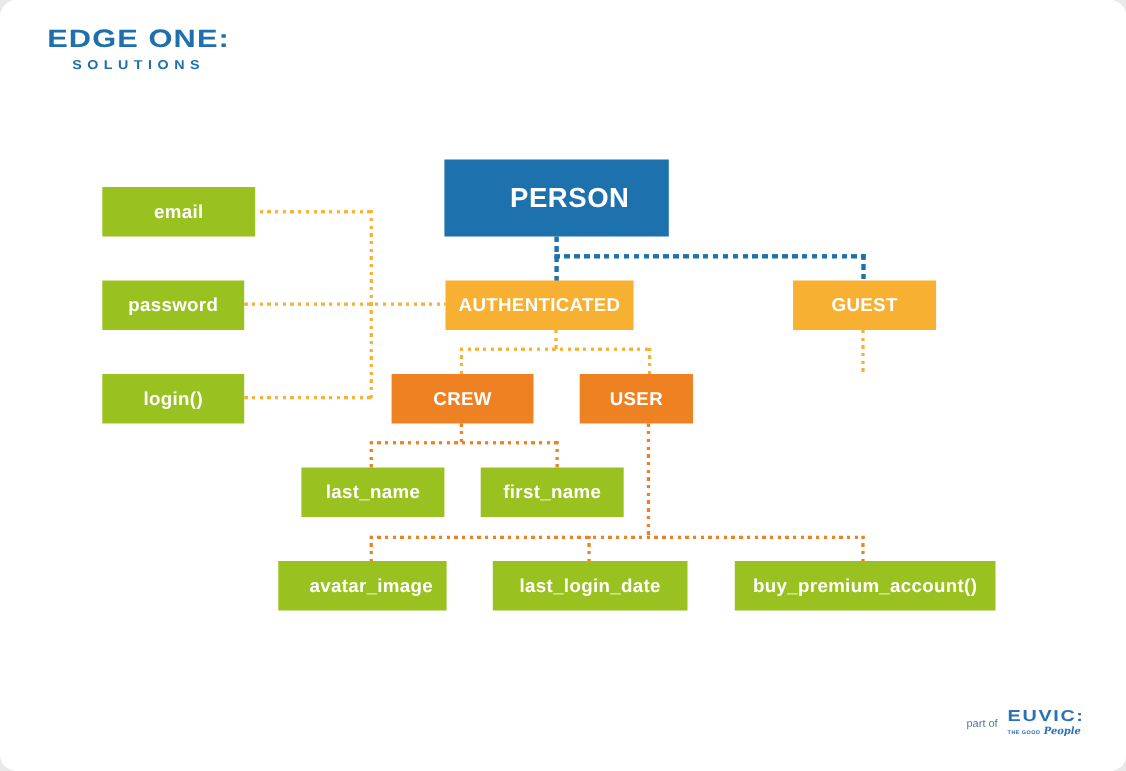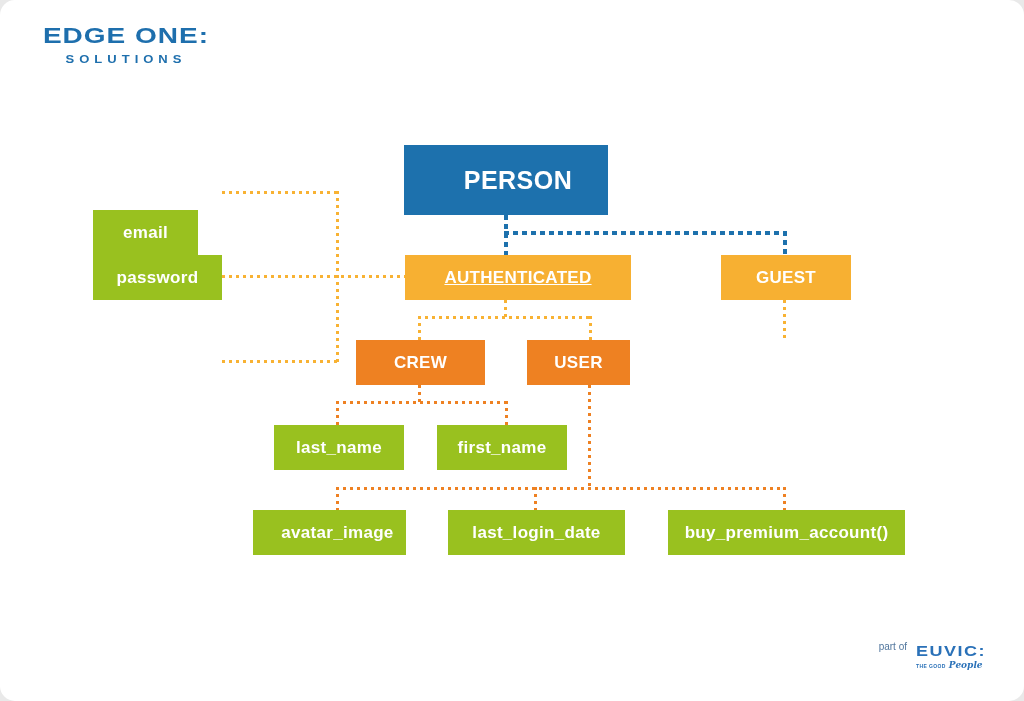--- a/index.html
+++ b/index.html
@@ -31,21 +31,21 @@
   .lorange{ --c:#ee8122; }
 
   
   .logo { position:absolute; left:40px; top:22px; width:172px; text-align:center; color:#1e6fad; }
   .logo-line1 { display:block; font-size:28px; font-weight:800; letter-spacing:1px;
                 transform:scaleY(.82); transform-origin:top center; }
   .logo-line2 { display:block; font-size:13px; font-weight:700; letter-spacing:5px; margin-top:-2px;
                 transform:scaleY(.9); transform-origin:top center; }
 
   
-  .footer { position:absolute; right:38px; top:641px; display:flex; align-items:flex-start; gap:9px; }
+  .footer { position:absolute; right:38px; top:641px; display:flex; align-items:flex-end; gap:9px; }
   .part-of { font-size:10px; color:#51769d; padding-bottom:6px; }
   .euvic-block { display:flex; flex-direction:column; align-items:flex-start; color:#2a71b8; }
   .euvic { font-size:18px; font-weight:800; letter-spacing:1.5px; transform:scaleY(.8); transform-origin:center; }
   .tagline { display:flex; align-items:baseline; gap:3px; margin-top:-2px; }
   .tagline-caps { font-size:5px; letter-spacing:.4px; font-weight:700; }
   .tagline-script { font-family:"DejaVu Serif", serif; font-style:italic; font-size:9px; font-weight:700; }
 </style>
 </head>
 <body>
 
@@ -77,25 +77,26 @@
   <div class="vl lorange" style="left:505px;top:401px;height:24px;"></div>
 
   <div class="vl lorange" style="left:588px;top:385px;height:105px;"></div>
   <div class="hl lorange" style="left:336px;top:487px;width:450px;"></div>
   <div class="vl lorange" style="left:336px;top:487px;height:23px;"></div>
   <div class="vl lorange" style="left:534px;top:487px;height:23px;"></div>
   <div class="vl lorange" style="left:783px;top:487px;height:23px;"></div>
 
   <div class="node blue" id="node-person" style="left:404px;top:145px;width:204px;">PERSON</div>
 
-  <div class="node yellow" style="left:405px;top:255px;width:226px;text-decoration:underline;">AUTHENTICATED</div>
+  <div class="node yellow" style="left:405px;top:255px;width:171px;">AUTHENTICATED</div>
   <div class="node yellow" style="left:721px;top:255px;width:130px;">GUEST</div>
 
-  <div class="node green" style="left:93px;top:170px;width:105px;margin-top:40px;">email</div>
+  <div class="node green" style="left:93px;top:170px;width:139px;">email</div>
   <div class="node green" style="left:93px;top:255px;width:129px;">password</div>
+  <div class="node green" style="left:93px;top:340px;width:129px;">login()</div>
 
   <div class="node orange" style="left:356px;top:340px;width:129px;">CREW</div>
   <div class="node orange" style="left:527px;top:340px;width:103px;">USER</div>
 
   <div class="node green" style="left:274px;top:425px;width:130px;">last_name</div>
   <div class="node green" style="left:437px;top:425px;width:130px;">first_name</div>
 
   <div class="node green" style="left:253px;top:510px;width:153px;padding-left:16px;">avatar_image</div>
   <div class="node green" style="left:448px;top:510px;width:177px;">last_login_date</div>
   <div class="node green" style="left:668px;top:510px;width:237px;">buy_premium_account()</div>

